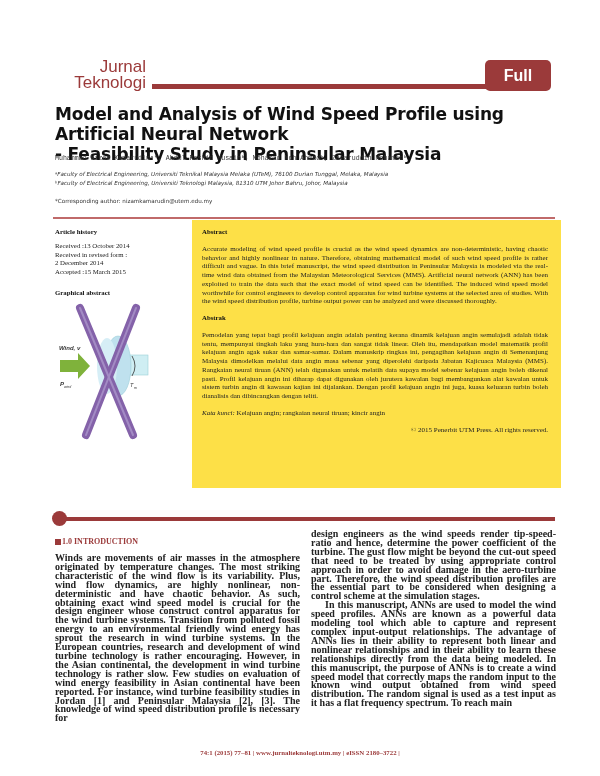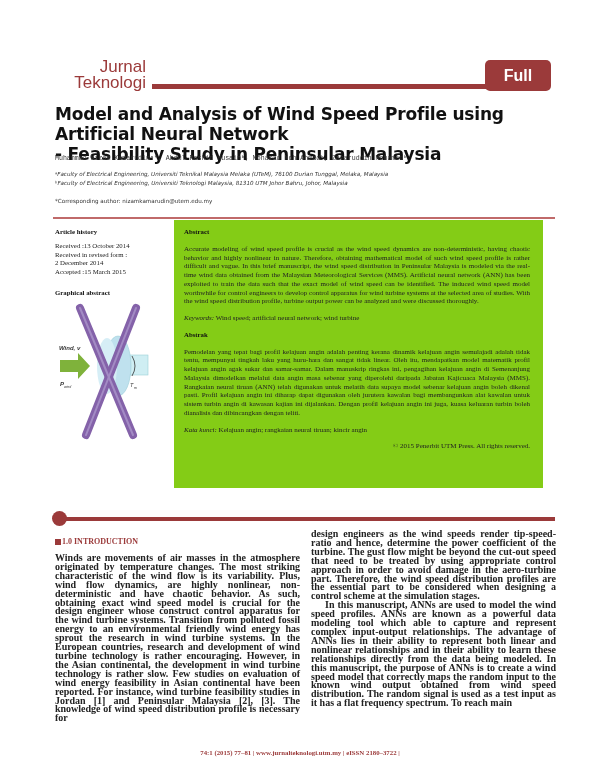--- a/index.html
+++ b/index.html
@@ -19,21 +19,21 @@
   .top-rule { left: 53px; top: 217px; width: 502px; height: 2px; background: #c06a6a; }
 
   
   .side-head { left: 55px; font-weight: bold; font-size: 6.8px; color: #111; }
   .history { left: 55px; top: 242px; font-size: 6.8px; line-height: 8.6px; color: #222; }
 
   
   .ga { left: 58px; top: 300px; width: 110px; height: 145px; }
 
   
-  .abstract-box { left: 174px; top: 220px; width: 369px; height: 268px; background: #84cc16; }
+  .abstract-box { left: 192px; top: 220px; width: 369px; height: 268px; background: #fde047; }
   .ab-inner { position: absolute; left: 10px; top: 8px; width: 346px; font-size: 7px; line-height: 8.75px; color: #222; }
   .ab-inner h4 { margin: 0 0 8px 0; font-size: 6.8px; font-weight: bold; color: #111; }
   .ab-inner p { margin: 0 0 8px 0; text-align: justify; }
   .ab-inner .kw em { font-style: italic; }
   .copyright { text-align: right; margin-top: 2px; }
 
   
   .mid-rule { left: 55px; top: 517px; width: 500px; height: 4px; background: #9b3a3a; }
   .mid-dot { left: 52px; top: 511px; width: 15px; height: 15px; border-radius: 50%; background: #9b3a3a; }
 
@@ -98,21 +98,20 @@
     <path d="M74 56 q6 10 0 20" fill="none" stroke="#333" stroke-width="0.8"></path>
     <text x="72" y="87" font-family="Liberation Sans, sans-serif" font-size="5.5" font-style="italic" fill="#333">T</text>
     <text x="76" y="89" font-family="Liberation Sans, sans-serif" font-size="3.5" font-style="italic" fill="#333">m</text>
   </svg>
 </div>
 
 <div class="abs abstract-box">
   <div class="ab-inner">
     <h4>Abstract</h4>
     <p>Accurate modeling of wind speed profile is crucial as the wind speed dynamics are non-deterministic, having chaotic behavior and highly nonlinear in nature. Therefore, obtaining mathematical model of such wind speed profile is rather difficult and vague. In this brief manuscript, the wind speed distribution in Peninsular Malaysia is modeled via the real-time wind data obtained from the Malaysian Meteorological Services (MMS). Artificial neural network (ANN) has been exploited to train the data such that the exact model of wind speed can be identified. The induced wind speed model worthwhile for control engineers to develop control apparatus for wind turbine systems at the selected area of studies. With the wind speed distribution profile, turbine output power can be analyzed and were discussed thoroughly.</p>
-    <p class="kw"><em>Keywords:</em><span> Wind speed; artificial neural network; wind turbine</span></p>
     <h4>Abstrak</h4>
     <p>Pemodelan yang tepat bagi profil kelajuan angin adalah penting kerana dinamik kelajuan angin semulajadi adalah tidak tentu, mempunyai tingkah laku yang huru-hara dan sangat tidak linear. Oleh itu, mendapatkan model matematik profil kelajuan angin agak sukar dan samar-samar. Dalam manuskrip ringkas ini, pengagihan kelajuan angin di Semenanjung Malaysia dimodelkan melalui data angin masa sebenar yang diperolehi daripada Jabatan Kajicuaca Malaysia (MMS). Rangkaian neural tiruan (ANN) telah digunakan untuk melatih data supaya model sebenar kelajuan angin boleh dikenal pasti. Profil kelajuan angin ini diharap dapat digunakan oleh jurutera kawalan bagi membangunkan alat kawalan untuk sistem turbin angin di kawasan kajian ini dijalankan. Dengan profil kelajuan angin ini juga, kuasa keluaran turbin boleh dianalisis dan dibincangkan dengan teliti.</p>
     <p class="kw"><em>Kata kunci:</em><span> Kelajuan angin; rangkaian neural tiruan; kincir angin</span></p>
     <div class="copyright">© 2015 Penerbit UTM Press. All rights reserved.</div>
   </div>
 </div>
 
 <div class="abs mid-rule"></div>
 <div class="abs mid-dot"></div>
 

